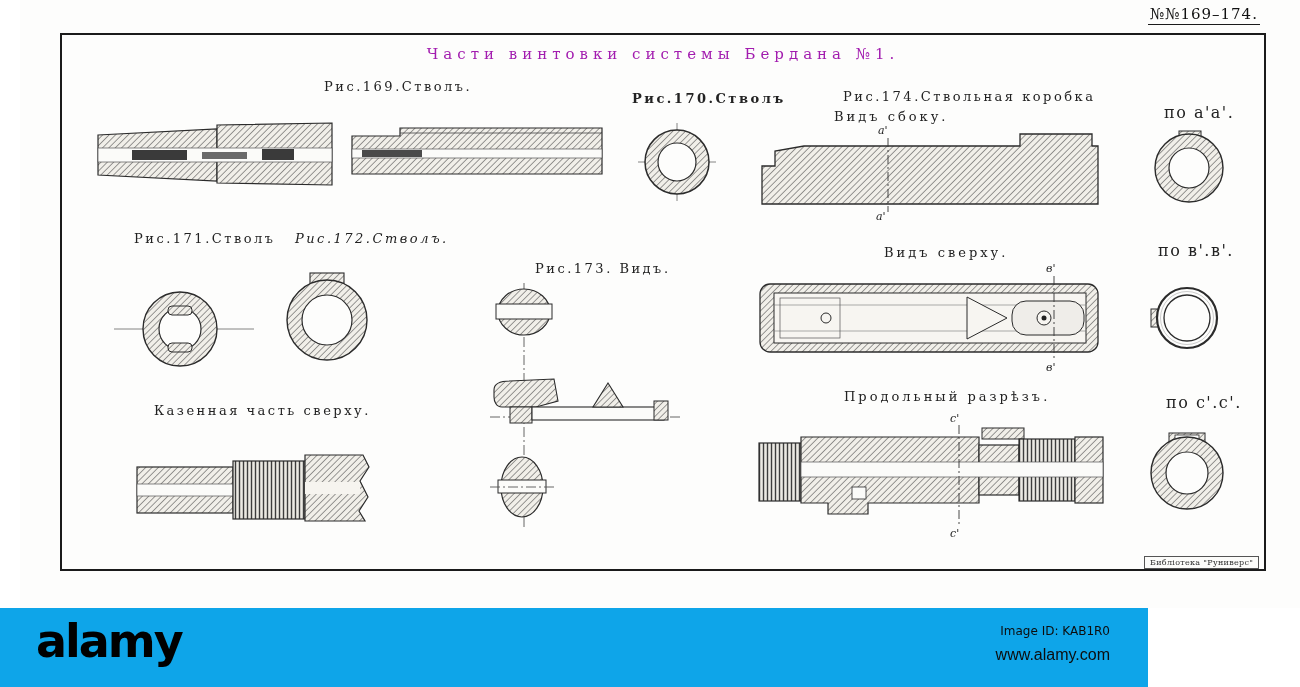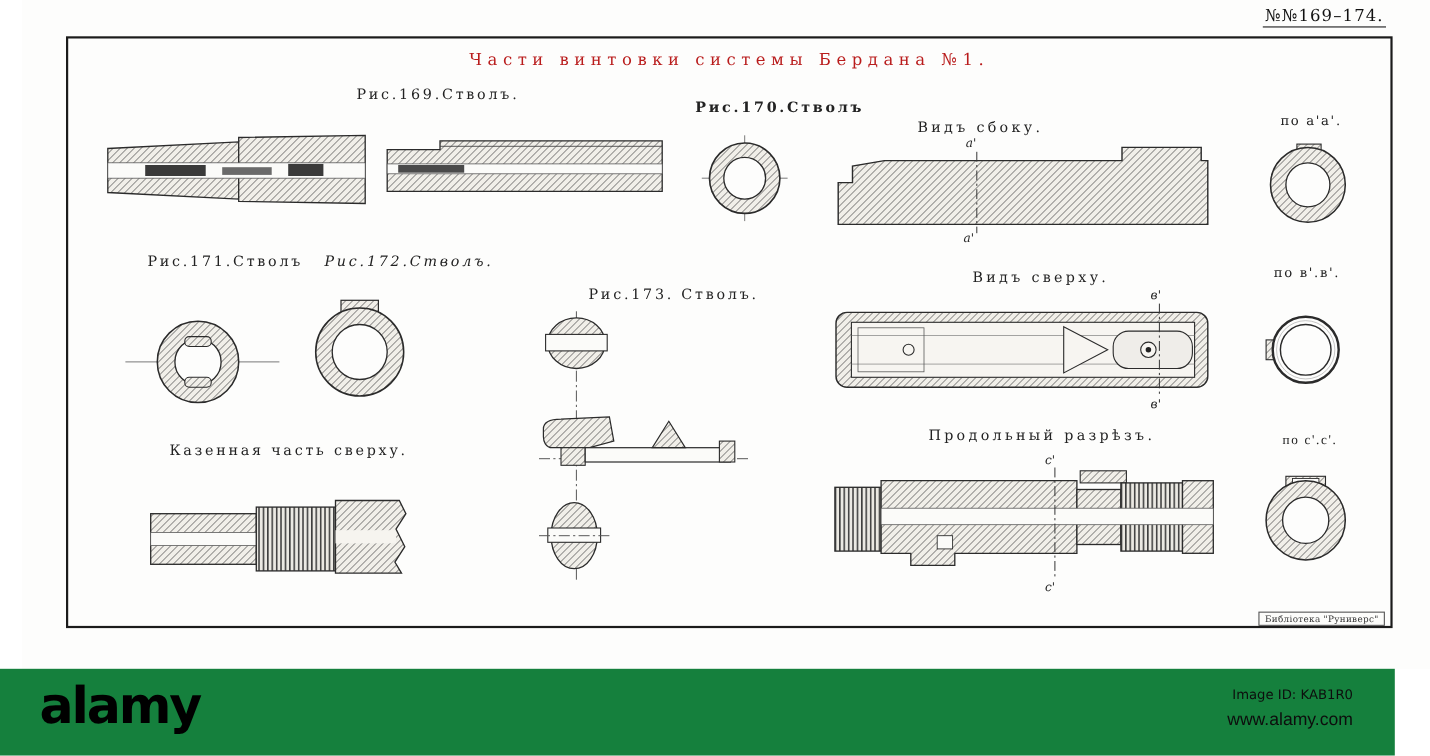--- a/index.html
+++ b/index.html
@@ -17,31 +17,31 @@
     border:2px solid #1b1b1b; background:#fdfdfc;
   }
   .plate-no {
     position:absolute; left:1128px; top:5px;
     font-size:15px; letter-spacing:1px; color:#111;
     border-bottom:1.5px solid #1b1b1b; padding:0 2px 1px 2px;
     white-space:nowrap;
   }
   .drawing { position:absolute; left:0; top:0; }
   .lbl { position:absolute; font-size:13px; letter-spacing:2.5px; color:#222; white-space:nowrap; }
-  .title-lbl { left:0; top:10px; width:100%; text-align:center; font-size:15px; letter-spacing:5px; color:#b91c1c; }
+  .title-lbl { left:0; top:10px; width:100%; text-align:center; font-size:15px; letter-spacing:5px; color:#a21caf; }
   .view-lbl { font-size:13px; letter-spacing:3px; }
-  .po-lbl { font-size:12px; letter-spacing:1.5px;text-align:right; }
+  .po-lbl { font-size:16px; letter-spacing:1.5px;text-align:right; }
   .mark { position:absolute; font-size:11px; font-style:italic; letter-spacing:0; color:#222; white-space:nowrap; }
   .stamp {
     position:absolute; left:1124px; top:556px;
     border:1px solid #555; background:#fcfcfa;
     font-size:8px; letter-spacing:0.3px; color:#333;
     padding:1px 5px; white-space:nowrap;
   }
-  .footer { position:absolute; left:0; top:608px; width:1268px; height:79px; background:#15803d; }
+  .footer { position:absolute; left:0; top:608px; width:1148px; height:79px; background:#0ea5e9; }
   .alamy-logo {
     position:absolute; left:36px; top:6px;
     font-family:"DejaVu Sans", sans-serif; font-weight:bold;
     font-size:46px; letter-spacing:-2px; color:#000;
   }
   .image-id {
     position:absolute; right:38px; top:16px;
     font-family:"DejaVu Sans", sans-serif; font-size:12px; color:#0d0d0d;
   }
   .alamy-url {
@@ -176,33 +176,34 @@
         <rect x="1113" y="400" width="24" height="9" fill="#fdfdfc" stroke-width="0.8"></rect>
         <circle cx="1125" cy="438" r="36" fill="url(#hatch)" stroke-width="1.4"></circle>
         <circle cx="1125" cy="438" r="21" fill="#fdfdfc" stroke-width="1.2"></circle>
       </g>
     </svg>
 
     <div class="lbl title-lbl">Части винтовки системы Бердана №1.</div>
 
     <div class="lbl" style="left:262px; top:44px;">Рис.169.Стволъ.</div>
     <div class="lbl" style="left:570px; top:56px;font-weight:bold;">Рис.170.Стволъ</div>
+    <div class="lbl" style="left:781px; top:54px;">Рис.174.Ствольная коробка</div>
 
     <div class="lbl view-lbl" style="left:772px; top:74px;">Видъ сбоку.</div>
     <div class="lbl view-lbl" style="left:822px; top:210px;text-align:right;">Видъ сверху.</div>
     <div class="lbl view-lbl" style="left:782px; top:354px;">Продольный разрѣзъ.</div>
 
     <div class="lbl" style="left:72px; top:196px;">Рис.171.Стволъ</div>
     <div class="lbl" style="left:233px; top:196px;font-style:italic;">Рис.172.Стволъ.</div>
-    <div class="lbl" style="left:473px; top:226px;">Рис.173. Стволъ.</div>
+    <div class="lbl" style="left:473px; top:226px;">Рис.173. Видъ.</div>
     <div class="lbl" style="left:92px; top:368px;">Казенная часть сверху.</div>
 
     <div class="lbl po-lbl" style="left:1102px; top:68px;">по а'а'.</div>
     <div class="lbl po-lbl" style="left:1096px; top:206px;">по в'.в'.</div>
-    <div class="lbl po-lbl" style="left:1104px; top:358px;font-family:Liberation Serif, serif;">по c'.c'.</div>
+    <div class="lbl po-lbl" style="left:1104px; top:358px;">по c'.c'.</div>
 
     <span class="mark" style="left:816px; top:89px;">a'</span>
     <span class="mark" style="left:814px; top:175px;">a'</span>
     <span class="mark" style="left:984px; top:227px;">в'</span>
     <span class="mark" style="left:984px; top:326px;">в'</span>
     <span class="mark" style="left:888px; top:377px;">c'</span>
     <span class="mark" style="left:888px; top:492px;">c'</span>
   </div>
 
   <div class="stamp">Библiотека "Руниверс"</div>

